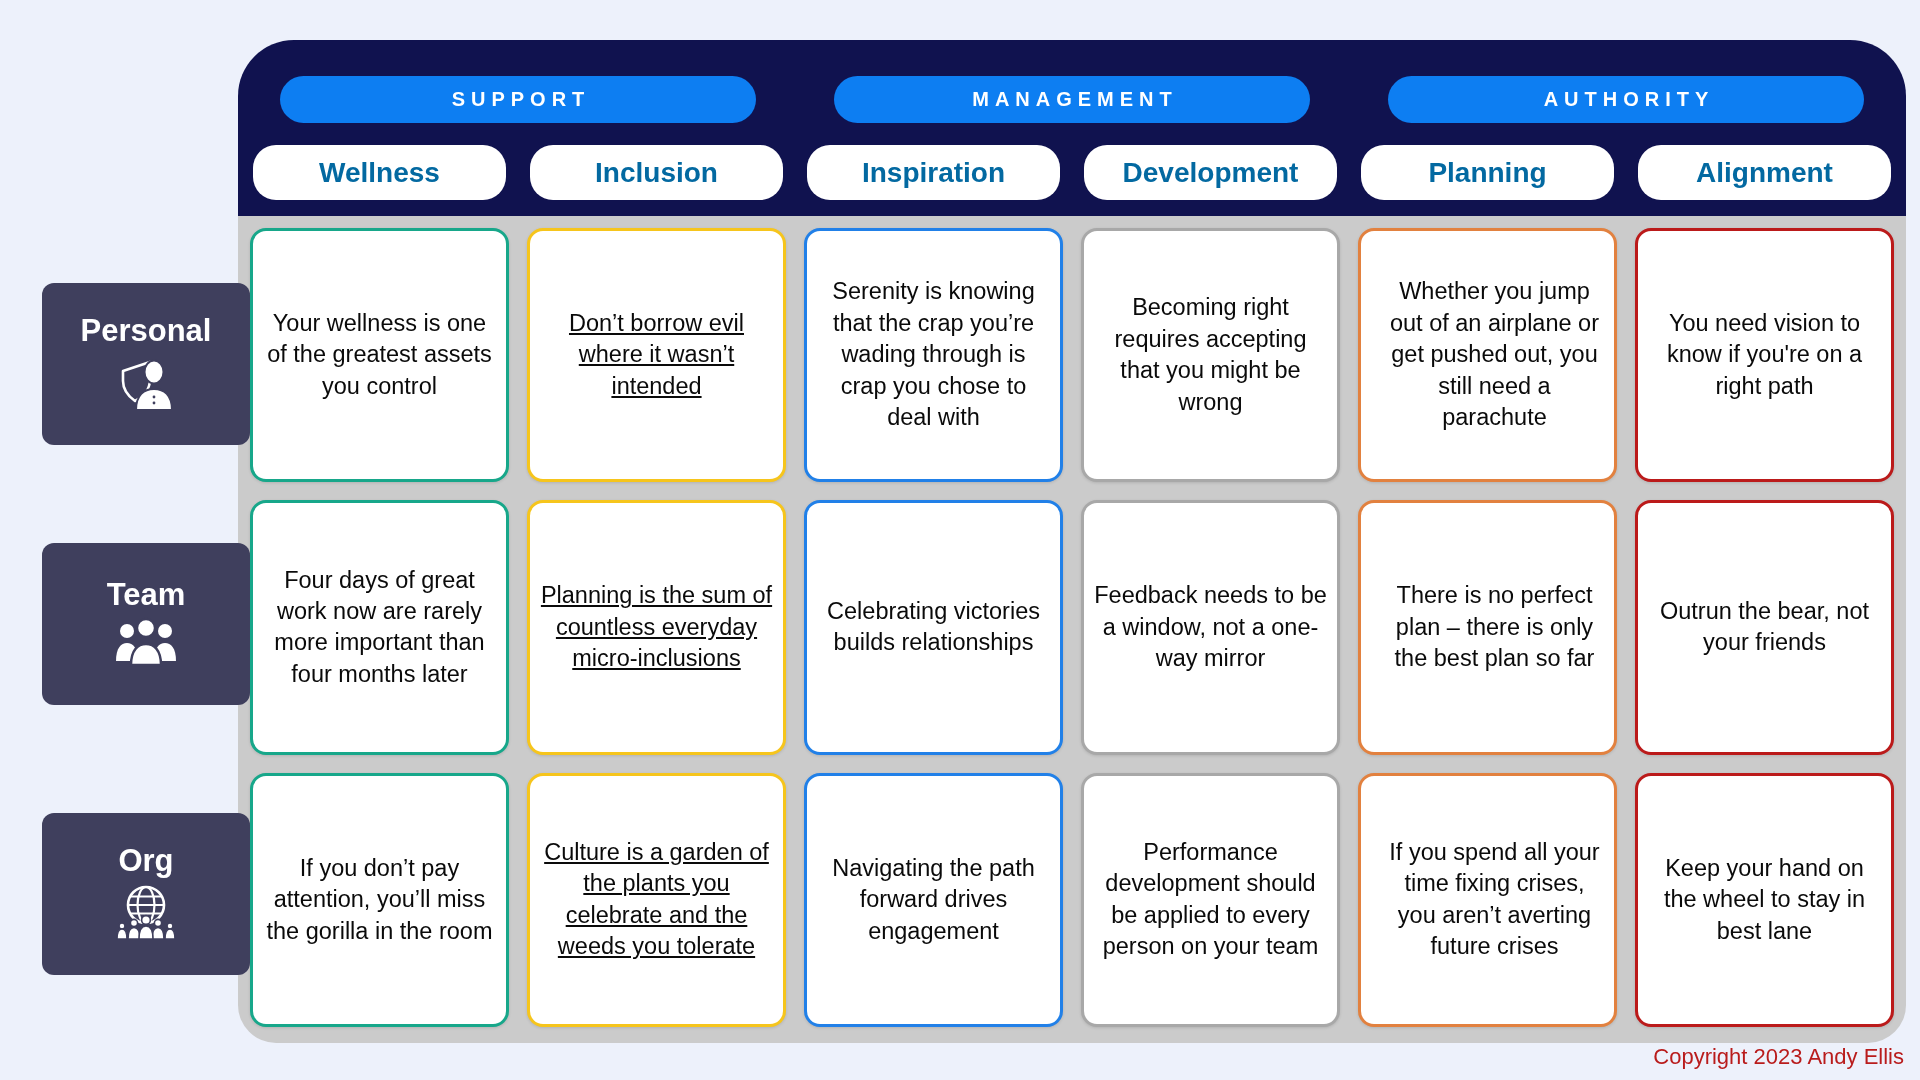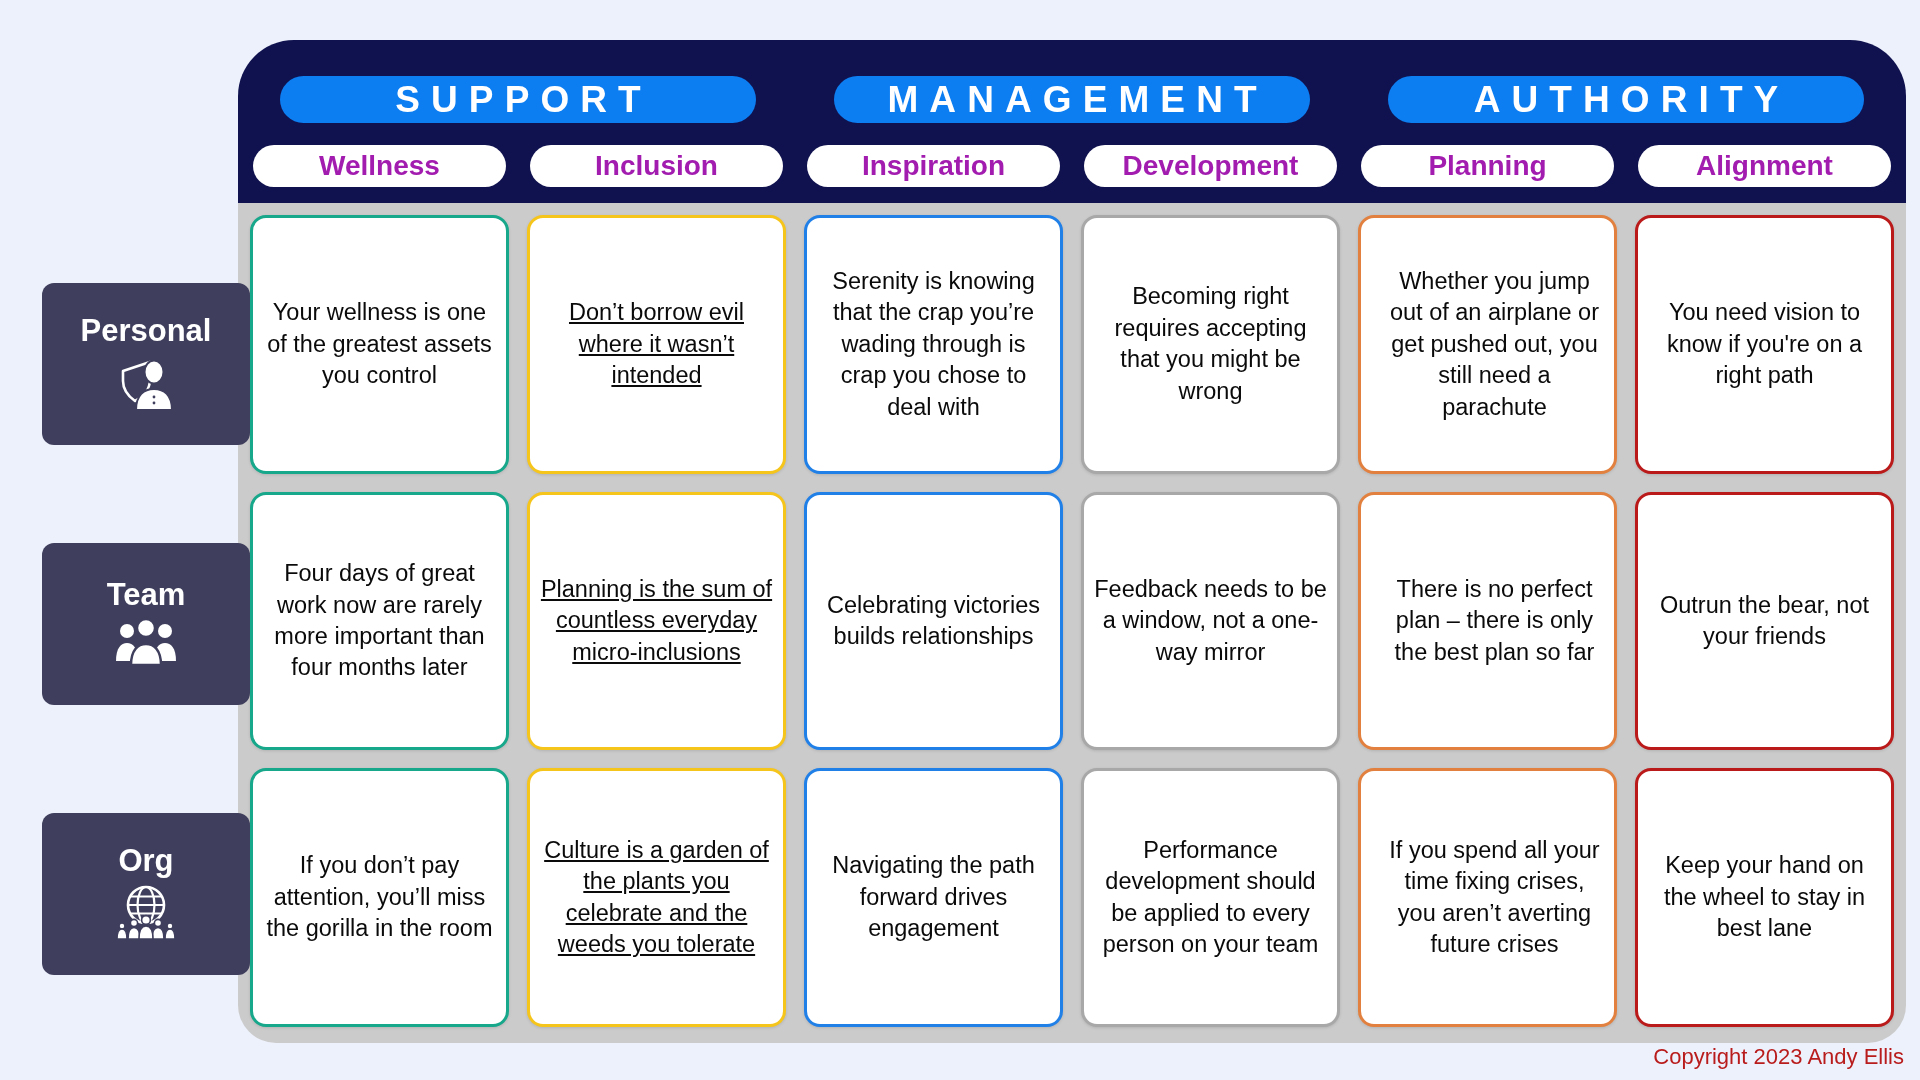--- a/index.html
+++ b/index.html
@@ -36,39 +36,39 @@
   .group-pill {
     grid-column: span 2;
     background: #0d7ef2;
     border-radius: 24px;
     height: 47px;
     margin: 0 30px;
     display: flex;
     align-items: center;
     justify-content: center;
     color: #ffffff;
-    font-size: 37px;
+    font-size: 20px;
     font-weight: bold;
     letter-spacing: 0.30em;
     text-indent: 0.30em;
   }
   .col-row {
     display: grid;
     grid-template-columns: repeat(6, 1fr);
     gap: 18px;
   }
   .col-pill {
     background: #ffffff;
     border-radius: 23px;
-    height: 42px;
+    height: 55px;
     margin: 0 3px;
     display: flex;
     align-items: center;
     justify-content: center;
-    color: #a21caf;
+    color: #0369a1;
     font-size: 28px;
     font-weight: bold;
   }
   .board-body {
     flex: 1;
     background: #cbcbcb;
     border-radius: 0 0 38px 38px;
     padding: 12px 12px 16px 12px;
     display: grid;
     grid-template-columns: repeat(6, 1fr);

